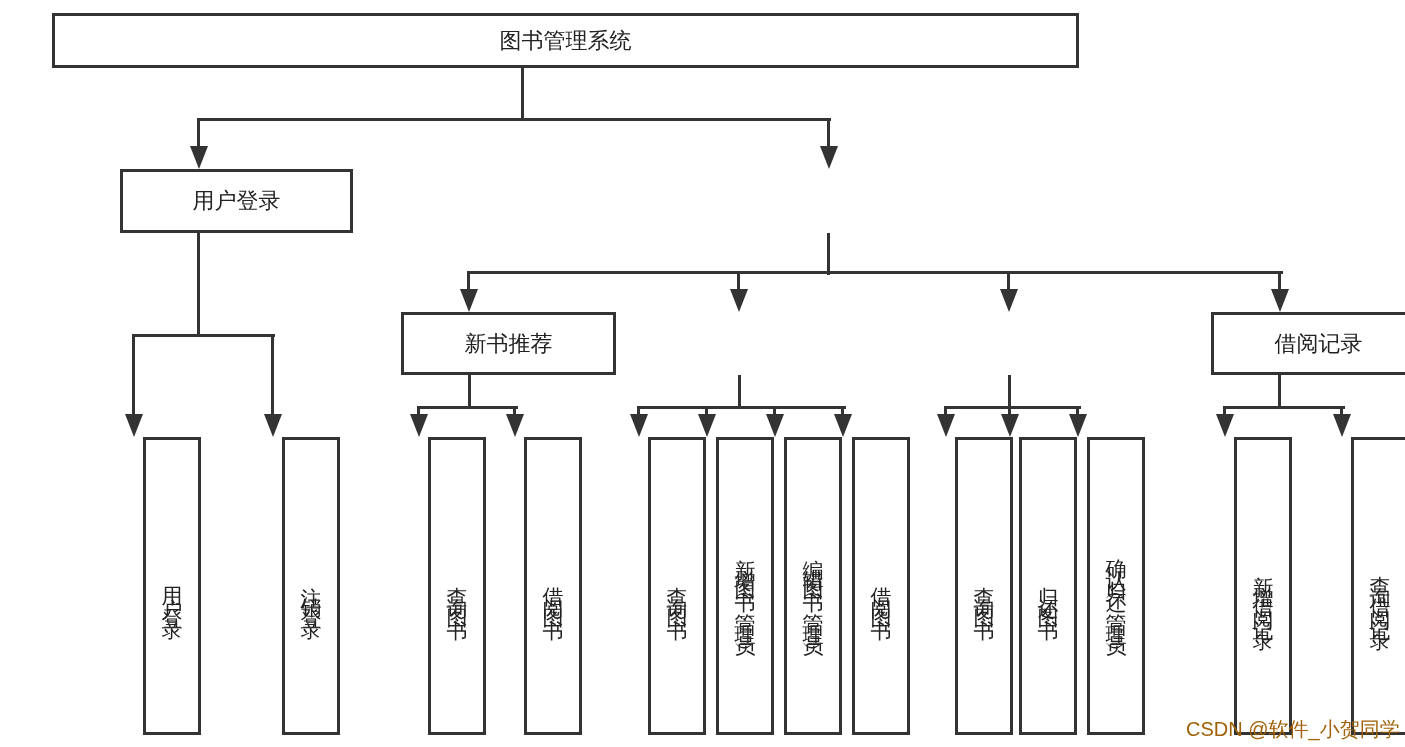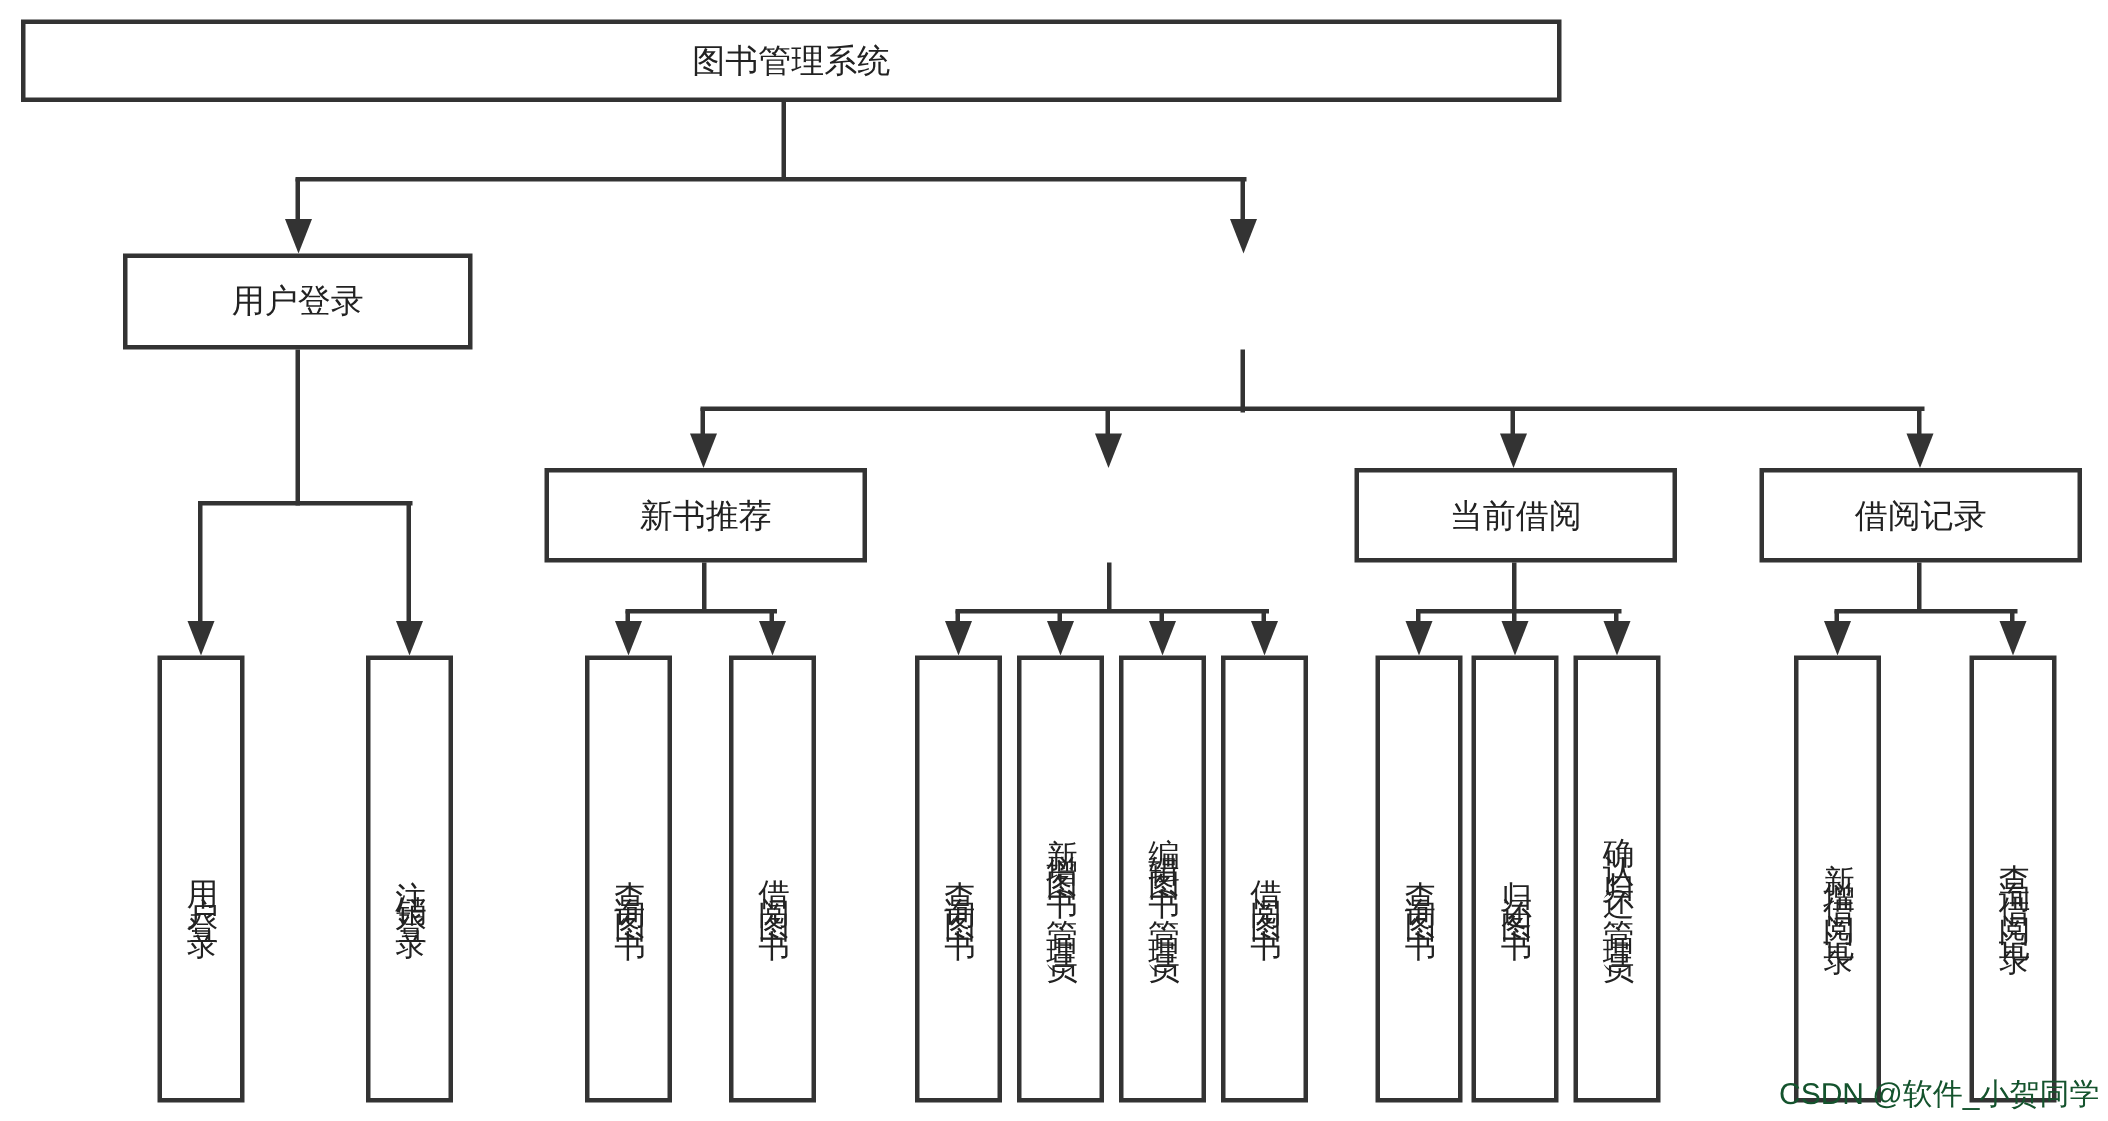--- a/index.html
+++ b/index.html
@@ -7,41 +7,41 @@
     position:relative;
     width:1405px;height:747px;
     background:#ffffff;
     font-family:"Liberation Sans","DejaVu Sans",sans-serif;
     overflow:hidden;
   }
   .box{
     position:absolute;box-sizing:border-box;
     border:3px solid #333333;background:#ffffff;
     display:flex;align-items:center;justify-content:center;
-    color:#222222;font-size:22px;font-weight:400;
+    color:#222222;font-size:22px;font-weight:400;margin-left:38px;
   }
   .vbox{font-size:21px;}
   .vtext{
     writing-mode:vertical-lr;
     text-orientation:mixed;
     letter-spacing:11px;
     margin-bottom:-11px;
     white-space:nowrap;
   }
   .hline{position:absolute;height:3px;background:#333333;}
   .vline{position:absolute;width:3px;background:#333333;}
   .arrow{
     position:absolute;width:0;height:0;
     border-left:9px solid transparent;
     border-right:9px solid transparent;
     border-top:23px solid #333333;
   }
   .watermark{
     position:absolute;left:1186px;top:716px;
-    font-size:20px;color:#14532d;white-space:nowrap;
+    font-size:20px;color:#a16207;white-space:nowrap;
   }
 </style>
 </head>
 <body>
 
 <div id="stage">
 
   <div class="box" style="left:14px;top:13px;width:1027px;height:55px;">
     <span>图书管理系统</span>
   </div>
@@ -70,23 +70,20 @@
   <div class="arrow" style="left:460px;top:289px;"></div>
   <div class="vline" style="left:737px;top:272px;height:19px;"></div>
   <div class="arrow" style="left:730px;top:289px;"></div>
   <div class="vline" style="left:1007px;top:272px;height:19px;"></div>
   <div class="arrow" style="left:1000px;top:289px;"></div>
   <div class="vline" style="left:1278px;top:272px;height:19px;"></div>
   <div class="arrow" style="left:1271px;top:289px;"></div>
 
   <div class="box" style="left:363px;top:312px;width:215px;height:63px;text-align:right;">
     <span>新书推荐</span>
-  </div>
-  <div class="box" style="left:903px;top:312px;width:215px;height:63px;">
-    <span>当前借阅</span>
   </div>
   <div class="box" style="left:1173px;top:312px;width:215px;height:63px;">
     <span>借阅记录</span>
   </div>
 
   <div class="vline" style="left:468px;top:375px;height:33px;"></div>
   <div class="vline" style="left:738px;top:375px;height:33px;"></div>
   <div class="vline" style="left:1008px;top:375px;height:33px;"></div>
   <div class="vline" style="left:1278px;top:375px;height:33px;"></div>
 

